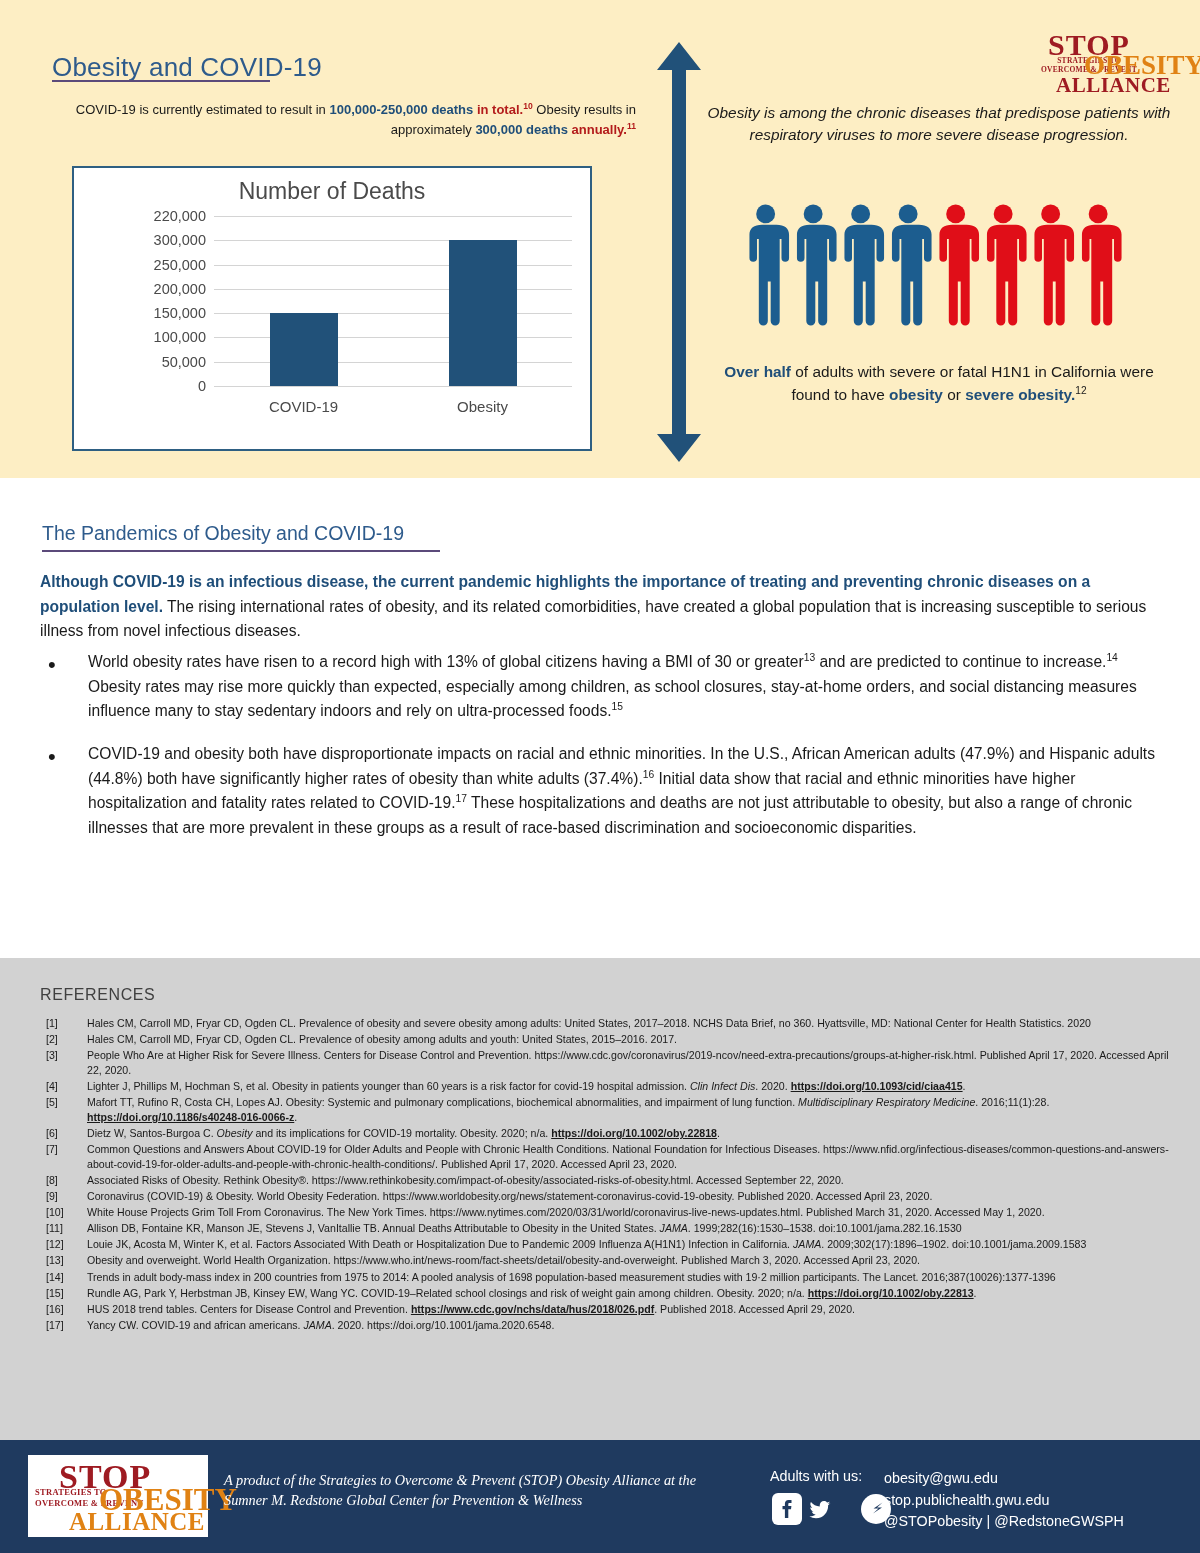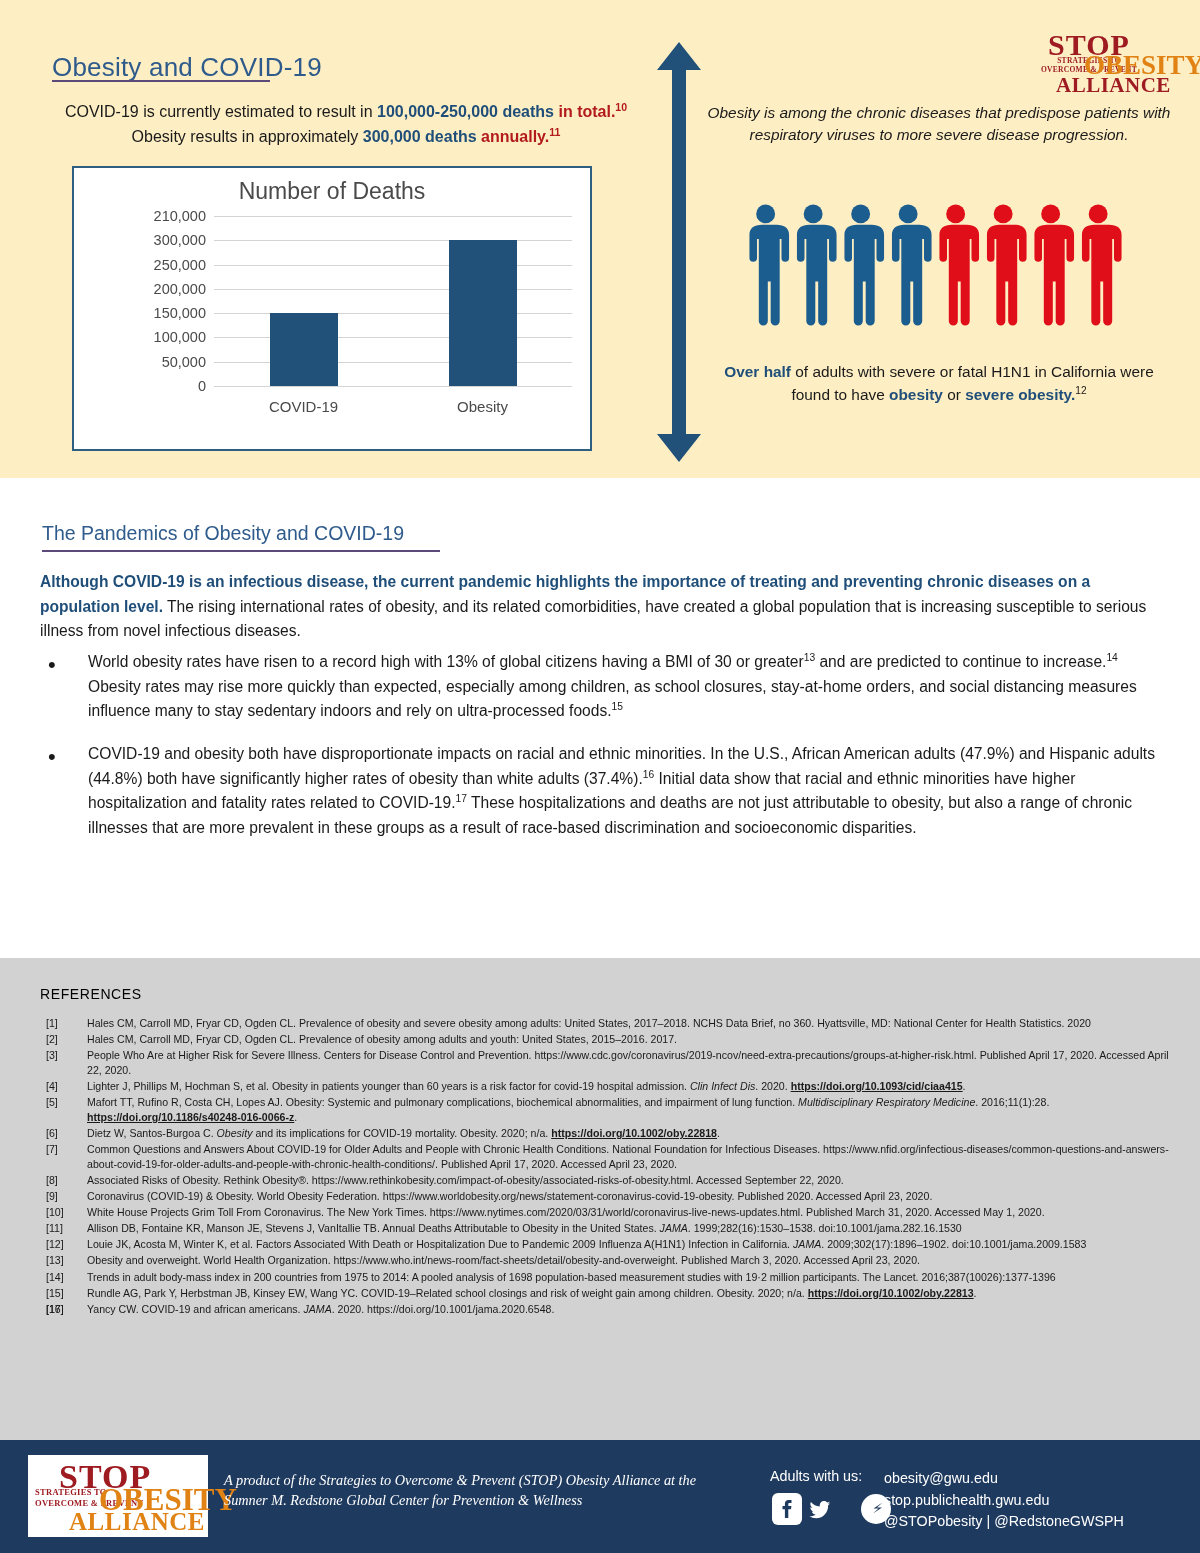--- a/index.html
+++ b/index.html
@@ -48,21 +48,21 @@
     position:absolute; left:52px; top:52px;
     font-size:26px; color:#2e5b8c; letter-spacing:.2px;
   }
   .hero-title-rule {
     position:absolute; left:52px; top:80px; width:218px; height:2px;
     background:#5b4a7a;
   }
 
   .hero-lead {
     position:absolute; left:56px; top:100px; width:580px;
-    font-size:16px; line-height:1.55; text-align:center; color:#1a1a1a;
+    font-size:13px; line-height:1.55; text-align:right; color:#1a1a1a;
   }
   .nb { font-weight:bold; color:#1f4e79; }
   .nr { font-weight:bold; color:#b31b1b; }
   sup { font-size:.66em; vertical-align:super; line-height:0; }
 
   
   .chart-card {
     position:absolute; left:72px; top:166px; width:520px; height:285px;
     background:#ffffff; border:2.5px solid #2e5f82;
   }
@@ -130,21 +130,21 @@
     content:"\2022"; position:absolute; left:8px; top:-2px; font-size:22px;
   }
 
   
   .refs {
     position:absolute; left:0; top:958px; width:1200px; height:482px;
     background:#d2d2d2;
   }
   .refs-h {
     position:absolute; left:40px; top:28px;
-    font-size:14px; color:#000000; letter-spacing:.6px;
+    font-size:16px; color:#404040; letter-spacing:.6px;
   }
   .refs-list { position:absolute; left:40px; top:58px; width:1130px; }
   .ref {
     position:relative; padding-left:47px; margin-bottom:1px;
     font-size:10.6px; line-height:1.42; color:#1a1a1a;
   }
   .ref-n { position:absolute; left:6px; top:0; width:36px; }
   .ref i { font-style:italic; }
   .ref u { text-decoration:underline; font-weight:bold; }
 
@@ -197,21 +197,21 @@
   <div class="hero-lead">
     <span>COVID-19 is currently estimated to result in </span><span class="nb">100,000-250,000 deaths</span>
     <span class="nr">in total.</span><sup class="nr">10</sup><span> Obesity results in approximately </span><span class="nb">300,000 deaths</span>
     <span class="nr">annually.</span><sup class="nr">11</sup>
   </div>
 
   <div class="chart-card">
     <div class="chart-title">Number of Deaths</div>
     <div class="plot" id="plot">
         <div class="gridline" style="top: 0px;"></div>
-        <div class="ytick" style="top: 0px;">210,000</div>
+        <div class="ytick" style="top: 0px;">220,000</div>
         <div class="gridline" style="top: 24.2857px;"></div>
         <div class="ytick" style="top: 24.2857px;">300,000</div>
         <div class="gridline" style="top: 48.5714px;"></div>
         <div class="ytick" style="top: 48.5714px;">250,000</div>
         <div class="gridline" style="top: 72.8571px;"></div>
         <div class="ytick" style="top: 72.8571px;">200,000</div>
         <div class="gridline" style="top: 97.1429px;"></div>
         <div class="ytick" style="top: 97.1429px;">150,000</div>
         <div class="gridline" style="top: 121.429px;"></div>
         <div class="ytick" style="top: 121.429px;">100,000</div>
@@ -299,21 +299,21 @@
       <div class="ref"><span class="ref-n">[6]</span><span>Dietz W, Santos-Burgoa C. <i>Obesity</i> and its implications for COVID-19 mortality. Obesity. 2020; n/a. <u>https://doi.org/10.1002/oby.22818</u>.</span></div>
       <div class="ref"><span class="ref-n">[7]</span><span>Common Questions and Answers About COVID-19 for Older Adults and People with Chronic Health Conditions. National Foundation for Infectious Diseases. https://www.nfid.org/infectious-diseases/common-questions-and-answers-about-covid-19-for-older-adults-and-people-with-chronic-health-conditions/. Published April 17, 2020. Accessed April 23, 2020.</span></div>
       <div class="ref"><span class="ref-n">[8]</span><span>Associated Risks of Obesity. Rethink Obesity®. https://www.rethinkobesity.com/impact-of-obesity/associated-risks-of-obesity.html. Accessed September 22, 2020.</span></div>
       <div class="ref"><span class="ref-n">[9]</span><span>Coronavirus (COVID-19) &amp; Obesity. World Obesity Federation. https://www.worldobesity.org/news/statement-coronavirus-covid-19-obesity. Published 2020. Accessed April 23, 2020.</span></div>
       <div class="ref"><span class="ref-n">[10]</span><span>White House Projects Grim Toll From Coronavirus. The New York Times. https://www.nytimes.com/2020/03/31/world/coronavirus-live-news-updates.html. Published March 31, 2020. Accessed May 1, 2020.</span></div>
       <div class="ref"><span class="ref-n">[11]</span><span>Allison DB, Fontaine KR, Manson JE, Stevens J, VanItallie TB. Annual Deaths Attributable to Obesity in the United States. <i>JAMA</i>. 1999;282(16):1530–1538. doi:10.1001/jama.282.16.1530</span></div>
       <div class="ref"><span class="ref-n">[12]</span><span>Louie JK, Acosta M, Winter K, et al. Factors Associated With Death or Hospitalization Due to Pandemic 2009 Influenza A(H1N1) Infection in California. <i>JAMA</i>. 2009;302(17):1896–1902. doi:10.1001/jama.2009.1583</span></div>
       <div class="ref"><span class="ref-n">[13]</span><span>Obesity and overweight. World Health Organization. https://www.who.int/news-room/fact-sheets/detail/obesity-and-overweight. Published March 3, 2020. Accessed April 23, 2020.</span></div>
       <div class="ref"><span class="ref-n">[14]</span><span>Trends in adult body-mass index in 200 countries from 1975 to 2014: A pooled analysis of 1698 population-based measurement studies with 19·2 million participants. The Lancet. 2016;387(10026):1377-1396</span></div>
       <div class="ref"><span class="ref-n">[15]</span><span>Rundle AG, Park Y, Herbstman JB, Kinsey EW, Wang YC. COVID-19–Related school closings and risk of weight gain among children. Obesity. 2020; n/a. <u>https://doi.org/10.1002/oby.22813</u>.</span></div>
-      <div class="ref"><span class="ref-n">[16]</span></div>
+      <div class="ref"><span class="ref-n">[16]</span><span>HUS 2018 trend tables. Centers for Disease Control and Prevention. <u>https://www.cdc.gov/nchs/data/hus/2018/026.pdf</u>. Published 2018. Accessed April 29, 2020.</span></div>
       <div class="ref"><span class="ref-n">[17]</span><span>Yancy CW. COVID-19 and african americans. <i>JAMA</i>. 2020. https://doi.org/10.1001/jama.2020.6548.</span></div>
     </div>
 </div>
 
 <div class="footer">
   <div class="f-logo">
     <span class="logo-stop">STOP</span>
     <span class="logo-sub">
       <span>STRATEGIES TO</span><br>
       <span>OVERCOME &amp; PREVENT</span>

